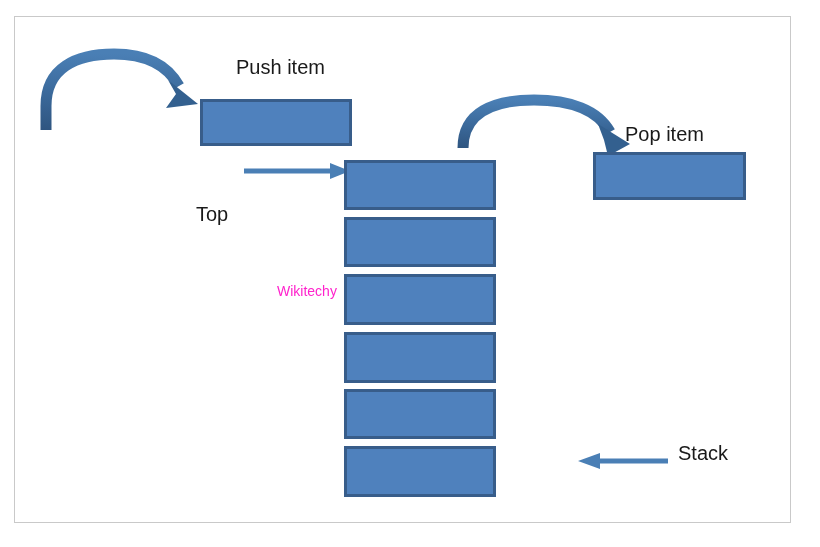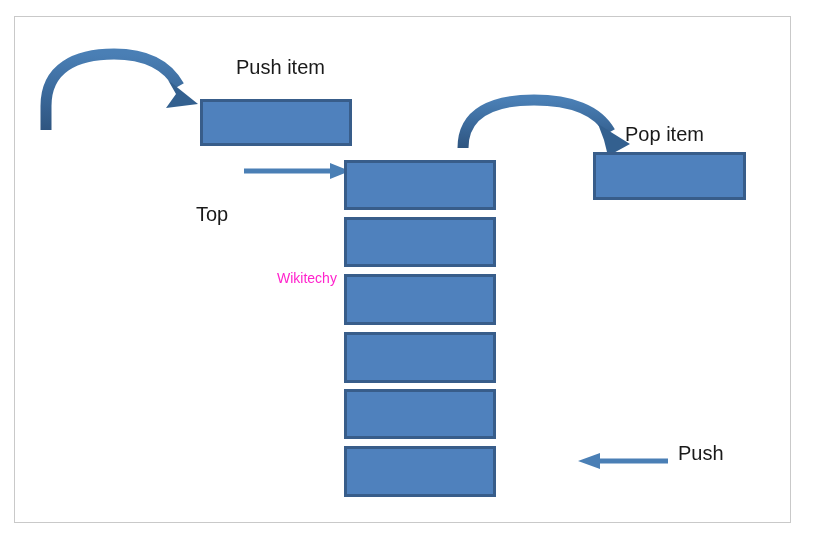--- a/index.html
+++ b/index.html
@@ -45,20 +45,21 @@
     white-space: nowrap;
     font-family: "Liberation Sans", sans-serif;
   }
   .watermark {
     position: absolute;
     color: #ff22cc;
     font-size: 14px;
     line-height: 16px;
     white-space: nowrap;
     font-family: "Liberation Sans", sans-serif;
+    margin-top: 13px;
   }
   svg.arrow {
     position: absolute;
     overflow: visible;
   }
 </style>
 </head>
 <body>
 
 <div id="canvas">
@@ -111,15 +112,15 @@
   <div class="box" style="left:344px; top:389px; width:152px; height:50px;"></div>
   <div class="box" style="left:344px; top:446px; width:152px; height:51px;"></div>
 
   <div class="watermark" style="left:277px; top:270px;">Wikitechy</div>
 
   <svg class="arrow" style="left:578px; top:452px;" width="90" height="18" viewBox="0 0 90 18">
     <line x1="18" y1="9" x2="90" y2="9" stroke="#4a7fb5" stroke-width="5"></line>
     <polygon points="22,1 22,17 0,9" fill="#4a7fb5"></polygon>
   </svg>
 
-  <div class="label" style="left:678px; top:442px;">Push</div>
+  <div class="label" style="left:678px; top:442px;">Stack</div>
 
 </div>
 
 </body></html>

